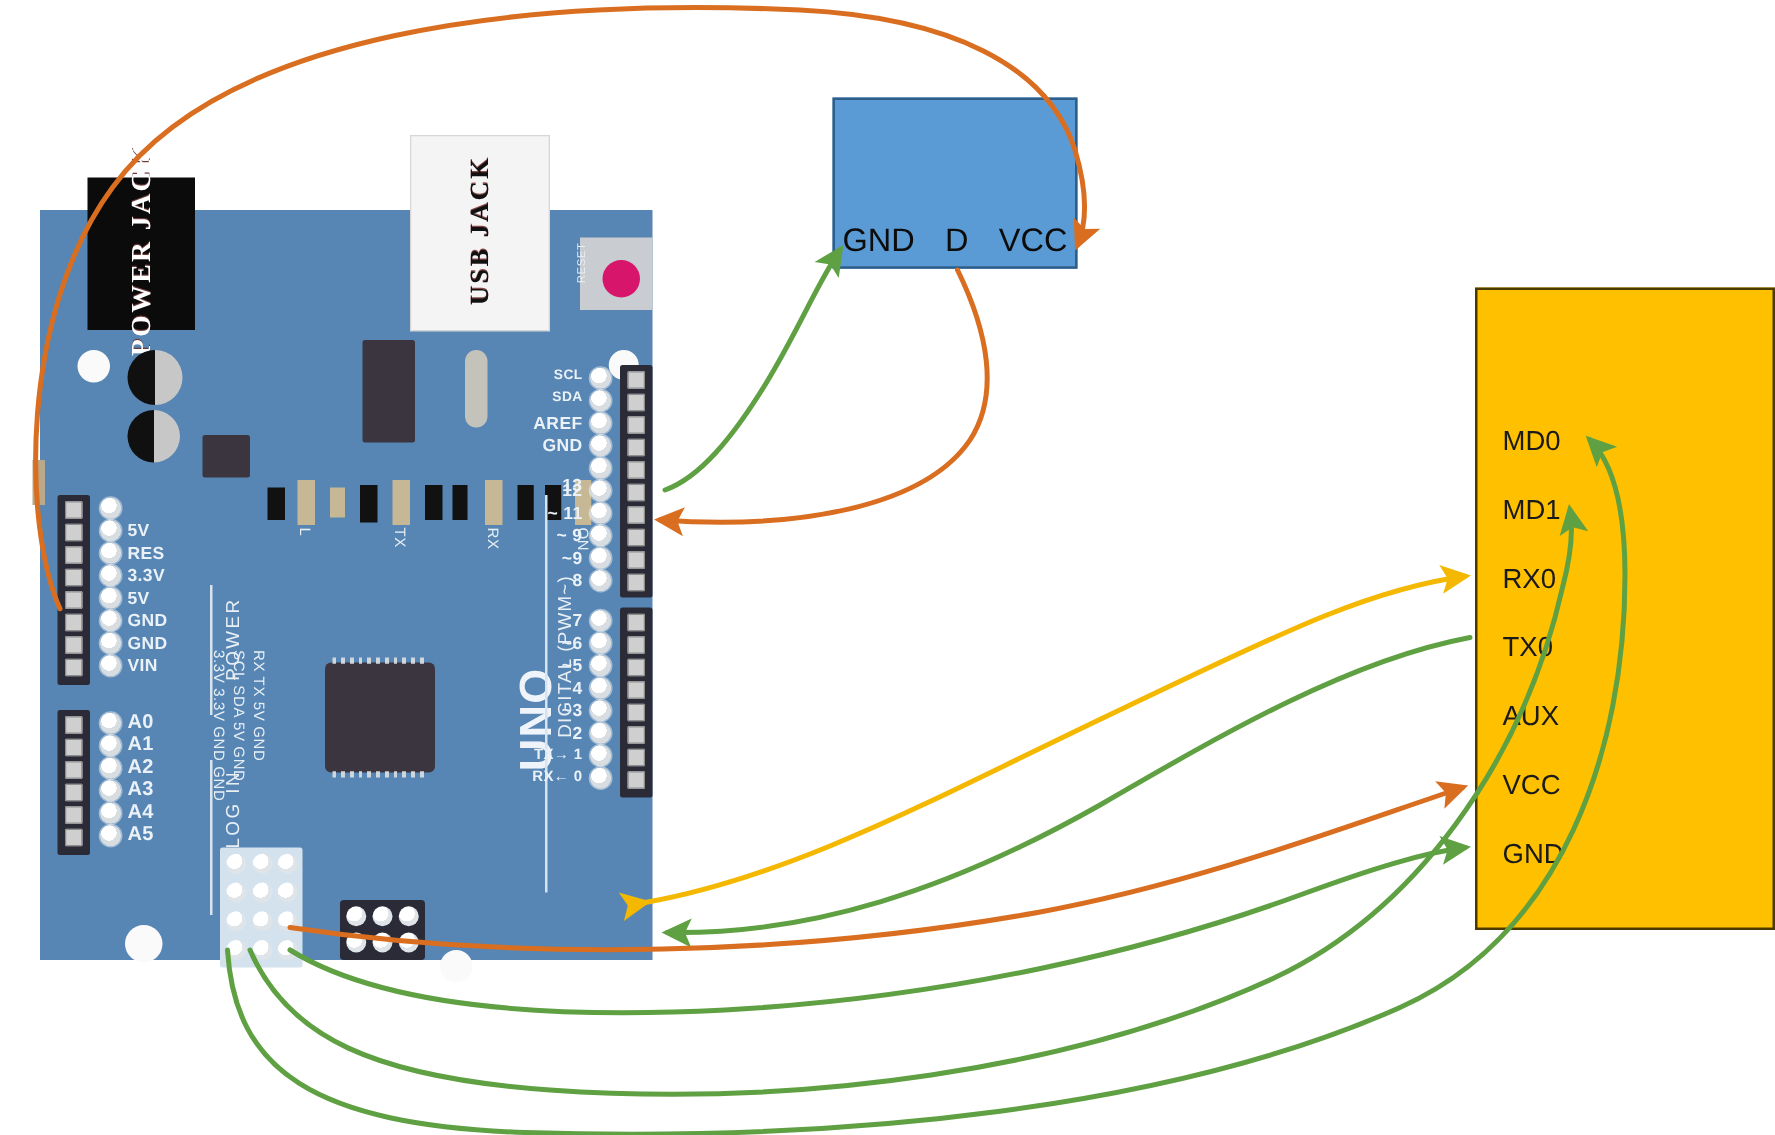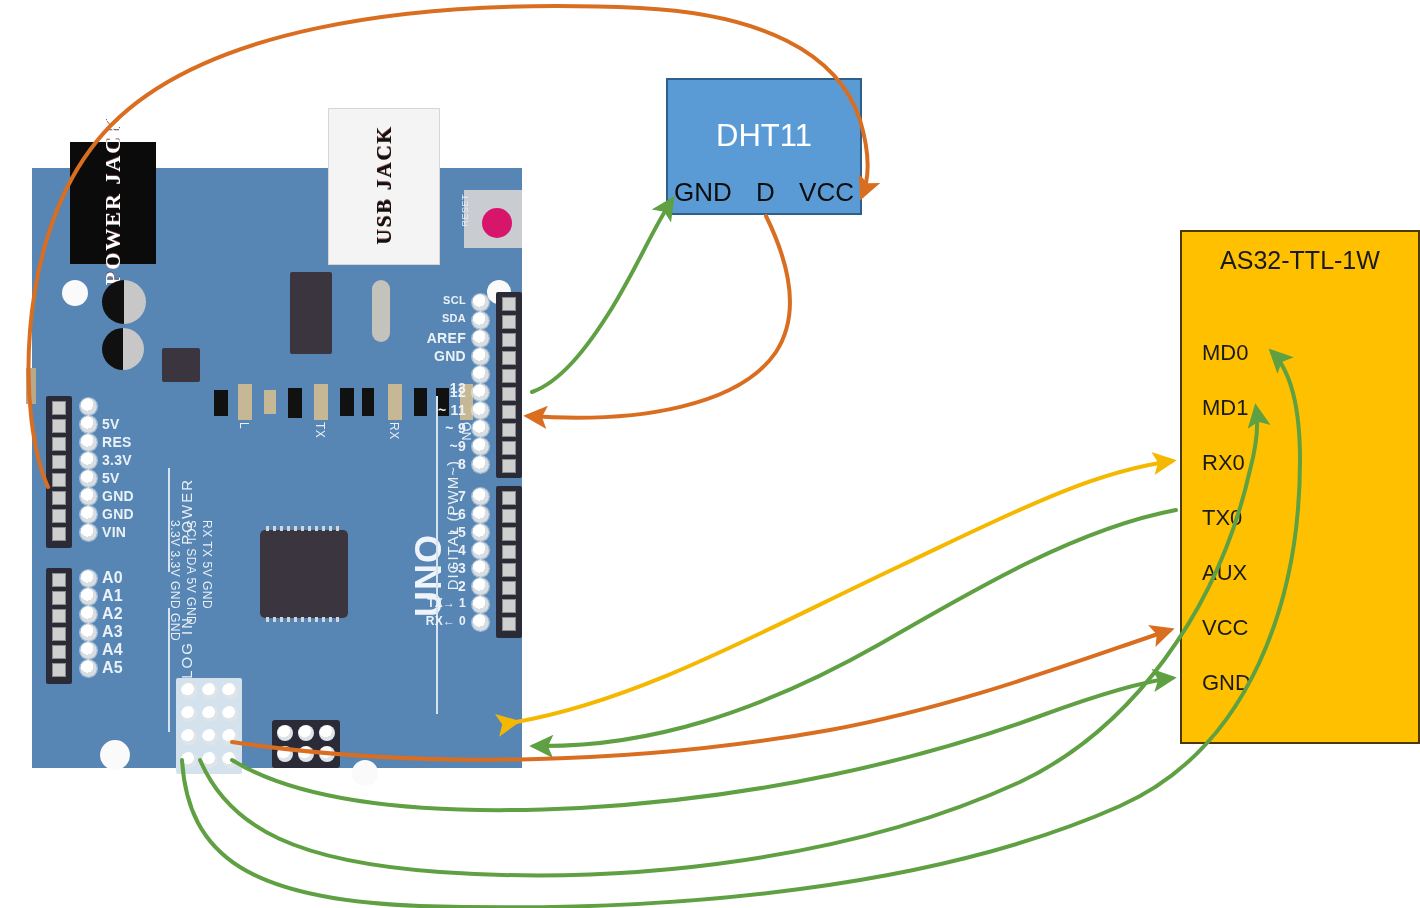--- a/index.html
+++ b/index.html
@@ -258,30 +258,28 @@
     <div class="pad" style="left:48px;top:492px;"></div>
     <div class="plabel" style="left:70px;top:401px;text-align:left;font-size:16px;">A0</div>
     <div class="plabel" style="left:70px;top:419px;text-align:right;font-size:16px;">A1</div>
     <div class="plabel" style="left:70px;top:437px;text-align:left;font-size:16px;">A2</div>
     <div class="plabel" style="left:70px;top:455px;text-align:left;font-size:16px;">A3</div>
     <div class="plabel" style="left:70px;top:473px;text-align:left;font-size:16px;">A4</div>
     <div class="plabel" style="left:70px;top:491px;text-align:left;font-size:16px;">A5</div>
   </div>
 
   <div id="dht11">
-    <div class="title">DHT11</div>
     <div class="pins">
       <span>GND</span>
       <span>D</span>
       <span>VCC</span>
     </div>
   </div>
 
   <div id="as32">
-    <div class="title">AS32-TTL-1W</div>
     <div class="pinlist">
       <div>MD0</div>
       <div>MD1</div>
       <div>RX0</div>
       <div>TX0</div>
       <div>AUX</div>
       <div>VCC</div>
       <div>GND</div>
     </div>
   </div>

